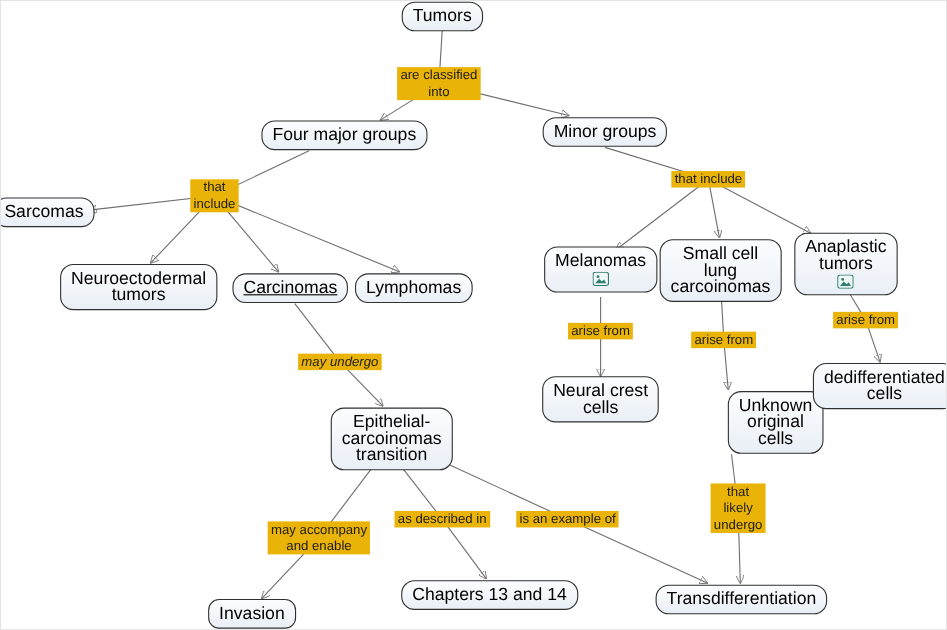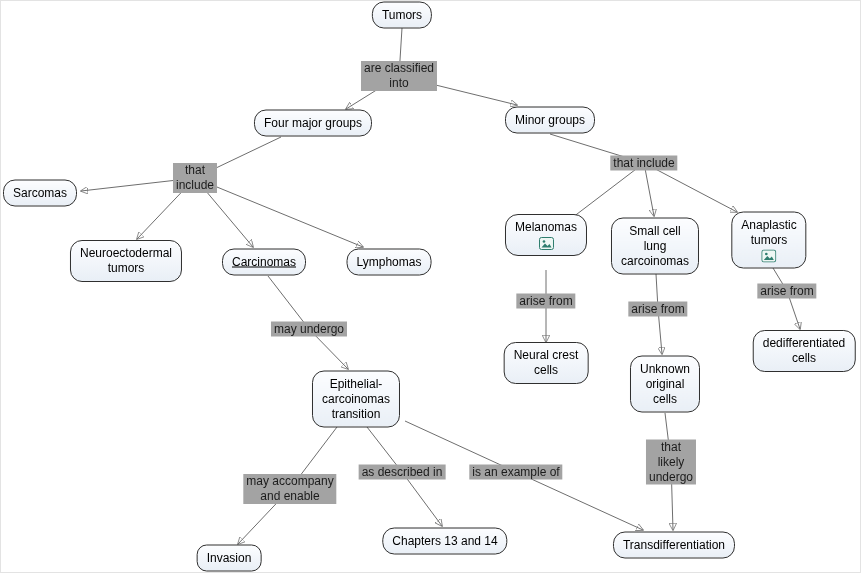--- a/index.html
+++ b/index.html
@@ -36,30 +36,30 @@
     border-radius: 12px;
     padding: 5px 9px;
     display: flex;
     flex-direction: column;
     align-items: center;
     gap: 2px;
     z-index: 2;
     box-sizing: border-box;
   }
   .node .node-label {
-    font-size: 12px;
+    font-size: 16px;
     line-height: 15px;
     color: #000000;
     text-align: center;
     white-space: pre-line;
   }
   .link-label {
     position: absolute;
     transform: translate(-50%, -50%);
-    background: #a3a3a3;
+    background: #eab308;
     padding: 0 3px;
     font-size: 12px;
     line-height: 15px;
     color: #1c1c1c;
     text-align: center;
     white-space: pre-line;
     z-index: 1;
   }
   .res-icon {
     display: inline-flex;
@@ -138,25 +138,25 @@
 
   <div class="node" style="left:125px;top:260px;">
     <span class="node-label">Neuroectodermal
 tumors</span>
   </div>
 
   <div class="node" style="left:263px;top:261px;text-decoration:underline;">
     <span class="node-label">Carcinomas</span>
   </div>
 
-  <div class="node" style="left:388px;top:261px;">
+  <div class="node" style="left:375px;top:261px;">
     <span class="node-label">Lymphomas</span>
   </div>
 
-  <div class="node" style="left:545px;top:234px;border-radius:13px;">
+  <div class="node" style="left:545px;top:244px;">
     <span class="node-label">Melanomas</span>
     <span class="res-icon">
       <svg width="15" height="13" viewBox="0 0 15 13">
         <rect x="0.5" y="0.5" width="14" height="12" rx="2" fill="#eef7f4" stroke="#2e7d6e"></rect>
         <circle cx="5" cy="4.5" r="1.3" fill="#2e7d6e"></circle>
         <path d="M2.5,10.5 L6,6.5 L8.5,9 L10.5,7 L12.5,10.5 Z" fill="#2e7d6e"></path>
       </svg>
     </span>
   </div>
 
@@ -176,21 +176,21 @@
         <path d="M2.5,10.5 L6,6.5 L8.5,9 L10.5,7 L12.5,10.5 Z" fill="#2e7d6e"></path>
       </svg>
     </span>
   </div>
 
   <div class="node" style="left:545px;top:362px;">
     <span class="node-label">Neural crest
 cells</span>
   </div>
 
-  <div class="node" style="left:664px;top:383px;align-items:center;">
+  <div class="node" style="left:704px;top:383px;align-items:center;">
     <span class="node-label">Unknown
 original
 cells</span>
   </div>
 
   <div class="node" style="left:803px;top:350px;">
     <span class="node-label">dedifferentiated
 cells</span>
   </div>
 
@@ -213,21 +213,21 @@
   </div>
 
   <div class="link-label" style="left:398px;top:75px;">are classified
 into</div>
   <div class="link-label" style="left:194px;top:177px;">that
 include</div>
   <div class="link-label" style="left:643px;top:162px;">that include</div>
   <div class="link-label" style="left:545px;top:300px;">arise from</div>
   <div class="link-label" style="left:657px;top:308px;">arise from</div>
   <div class="link-label" style="left:786px;top:290px;">arise from</div>
-  <div class="link-label" style="left:308px;top:328px;">may undergo</div>
+  <div class="link-label" style="left:308px;top:328px;font-style:italic;">may undergo</div>
   <div class="link-label" style="left:289px;top:488px;">may accompany
 and enable</div>
   <div class="link-label" style="left:401px;top:471px;">as described in</div>
   <div class="link-label" style="left:515px;top:471px;">is an example of</div>
   <div class="link-label" style="left:670px;top:461px;">that
 likely
 undergo</div>
 
 </div>
 

